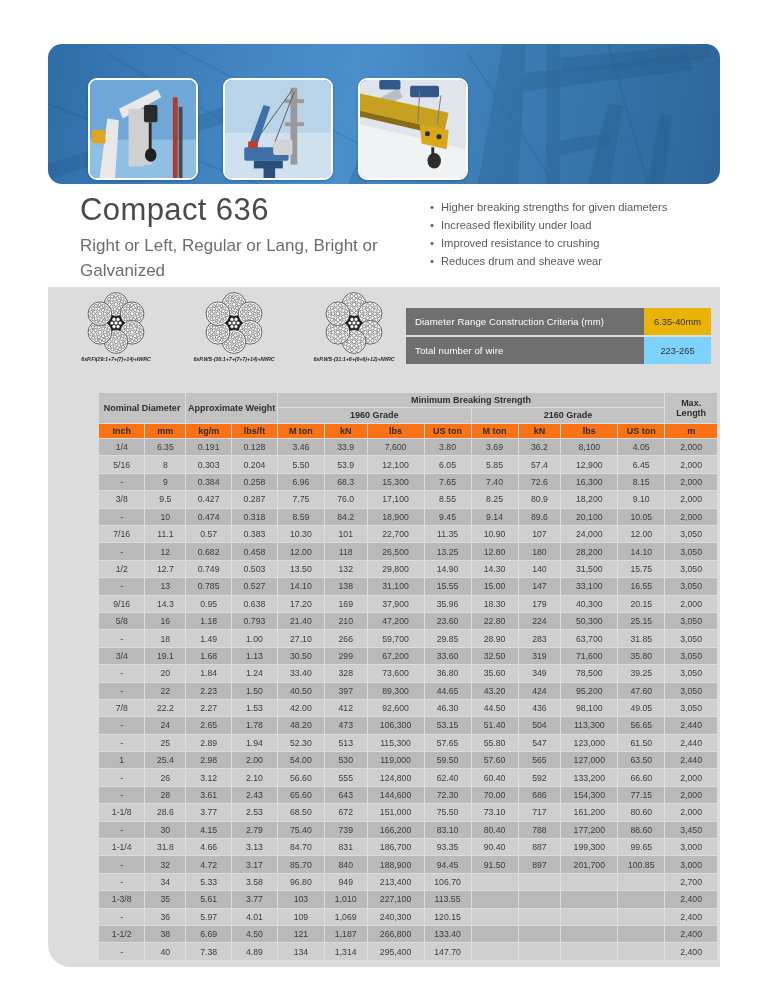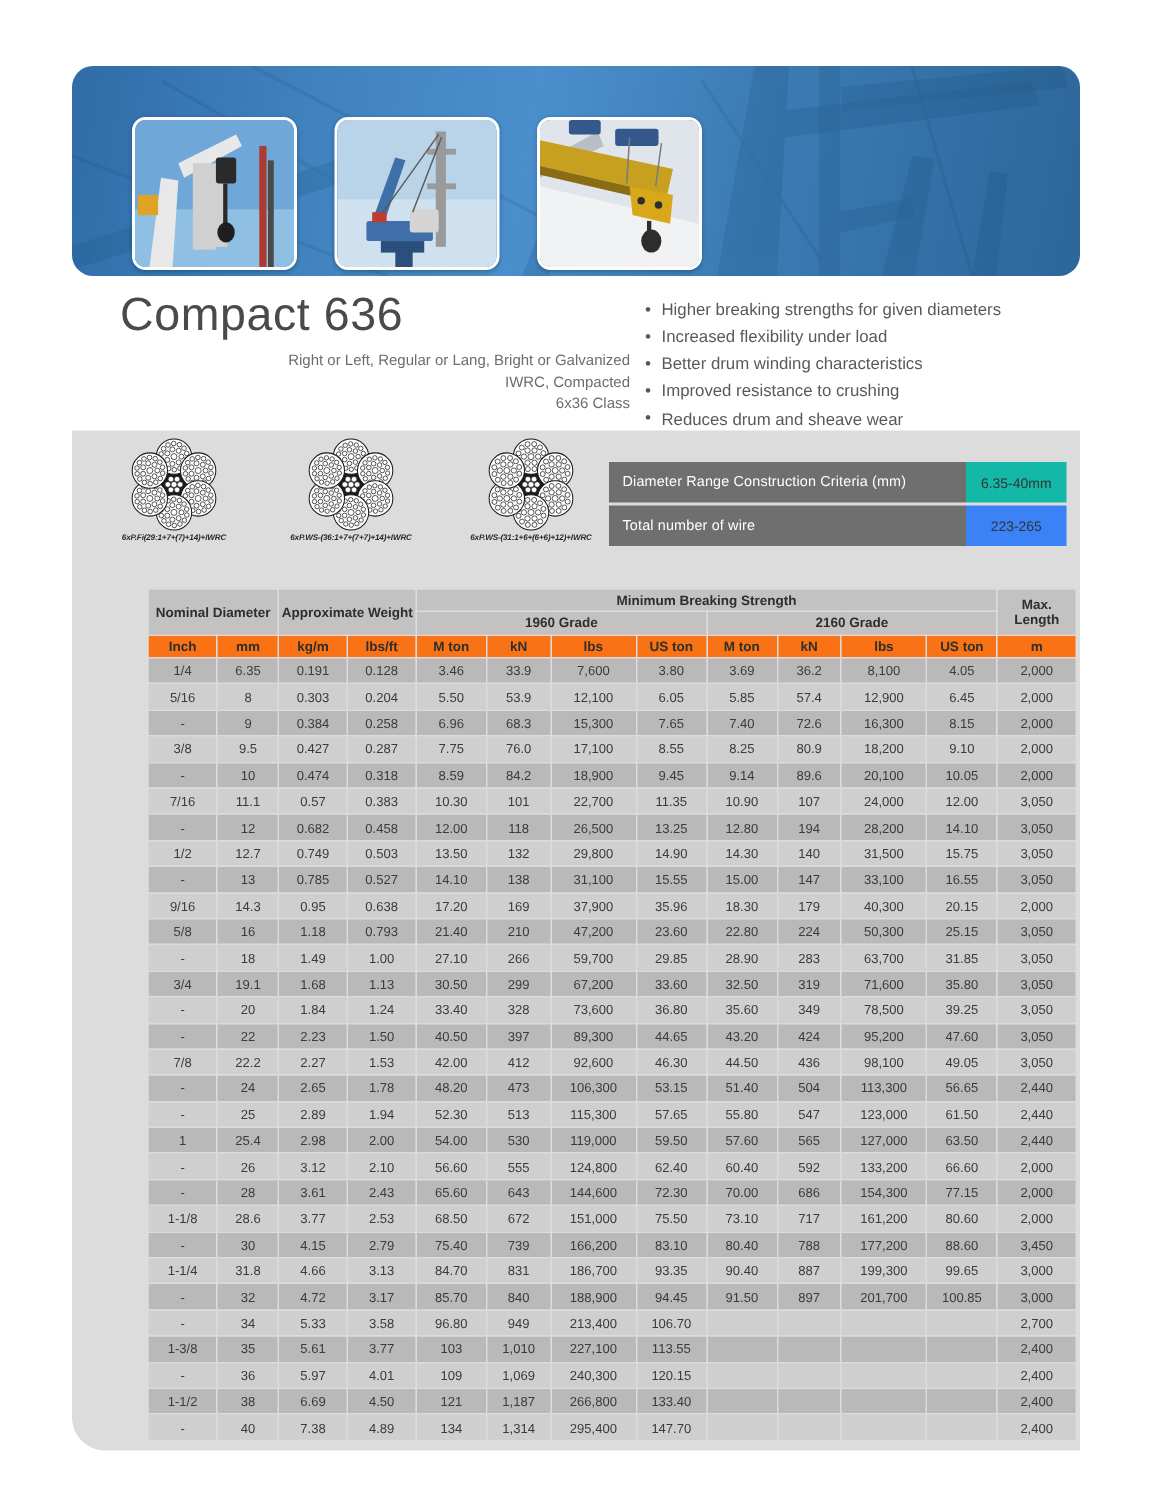--- a/index.html
+++ b/index.html
@@ -34,21 +34,21 @@
   #thumb3 { left: 310px; }
 
   
   .title-wrap { position:absolute; left:80px; top:194px; width:340px; }
   .prod-title {
     font-size: 31px; font-weight: 300; color: #4a4a4a;
     letter-spacing: 0.4px; line-height: 1.0;
   }
   .prod-sub {
     margin-top: 9px;
-    font-size: 10px; color: #6d6d6d; line-height: 1.47; text-align: right;
+    font-size: 17px; color: #6d6d6d; line-height: 1.47;
   }
   .features {
     position:absolute; left: 430px; top: 198px; width: 300px;
     font-size: 11.2px; color:#595959; line-height: 1.62;
     list-style: none;
   }
   .features li { position:relative; padding-left: 11px; }
   .features li::before {
     content:"\2022"; position:absolute; left:0; top:-0.5px; font-size:11.5px; color:#595959;
   }
@@ -75,24 +75,24 @@
 
   
   .criteria { position:absolute; left: 358px; top: 21px; width: 305px; }
   .criteria-row { display:flex; height:27px; margin-bottom:2px; }
   .criteria-label {
     flex: 0 0 238px; background:#6f6f6f; color:#fff;
     font-size: 9.6px; display:flex; align-items:center; padding-left:9px;
     letter-spacing:0.1px;
   }
   .criteria-value {
-    flex:1; background:#14b8a6; color:#333;
+    flex:1; background:#eab308; color:#333;
     font-size: 9.3px; display:flex; align-items:center; justify-content:center;
   }
-  .criteria-row.alt .criteria-value { background:#3b82f6; }
+  .criteria-row.alt .criteria-value { background:#7dd3fc; }
 
   
   .tbl-wrap { position:absolute; left: 50px; top: 105px; width: 620px; }
   table.spec { border-collapse: collapse; width:100%; table-layout: fixed; }
   table.spec th, table.spec td {
     border: 1px solid #dcdcdc;
     text-align:center; color:#3b3b3b;
     font-size: 8.7px;
   }
   table.spec thead th {
@@ -241,21 +241,20 @@
     <div class="prod-sub">
       <div>Right or Left, Regular or Lang, Bright or Galvanized</div>
       <div>IWRC, Compacted</div>
       <div>6x36 Class</div>
     </div>
   </div>
 
   <ul class="features">
     <li>Higher breaking strengths for given diameters</li>
     <li>Increased flexibility under load</li>
-    <li>Better drum winding characteristics</li>
     <li>Improved resistance to crushing</li>
     <li>Reduces drum and sheave wear</li>
   </ul>
 
   <div class="panel">
 
     <div class="ropes">
       <div class="rope-fig" id="rope0">
         <svg width="62" height="62" viewBox="0 0 100 100">
             <rect width="100" height="100" fill="#dcdcdc"></rect>
@@ -845,21 +844,21 @@
             <tr class="odd">
               <td>-</td>
               <td>12</td>
               <td>0.682</td>
               <td>0.458</td>
               <td>12.00</td>
               <td>118</td>
               <td>26,500</td>
               <td>13.25</td>
               <td>12.80</td>
-              <td>194</td>
+              <td>180</td>
               <td>28,200</td>
               <td>14.10</td>
               <td>3,050</td>
             </tr>
             <tr class="even">
               <td>1/2</td>
               <td>12.7</td>
               <td>0.749</td>
               <td>0.503</td>
               <td>13.50</td>

